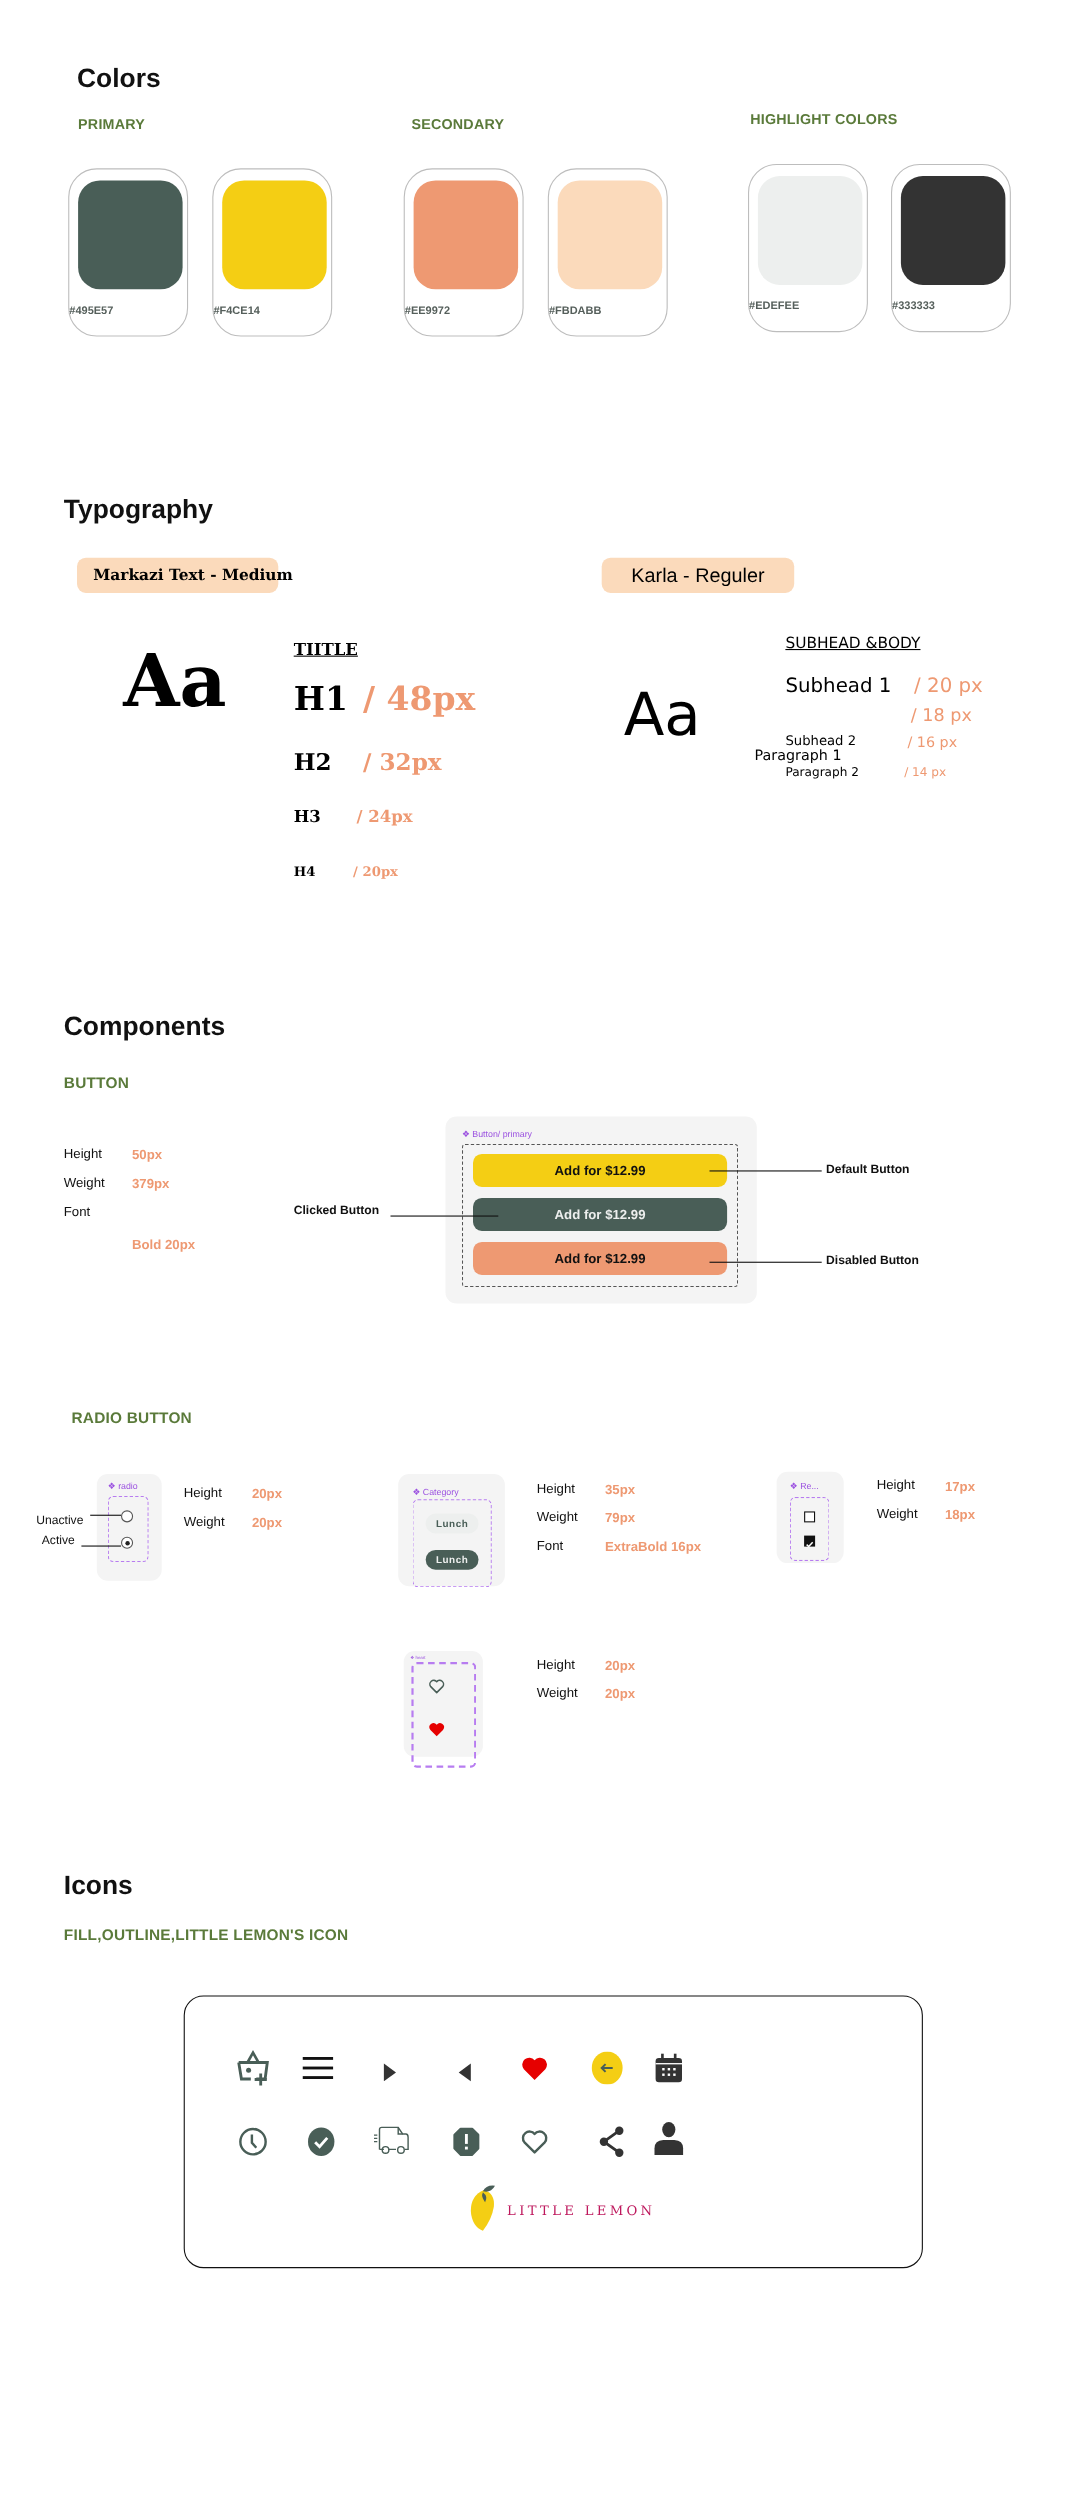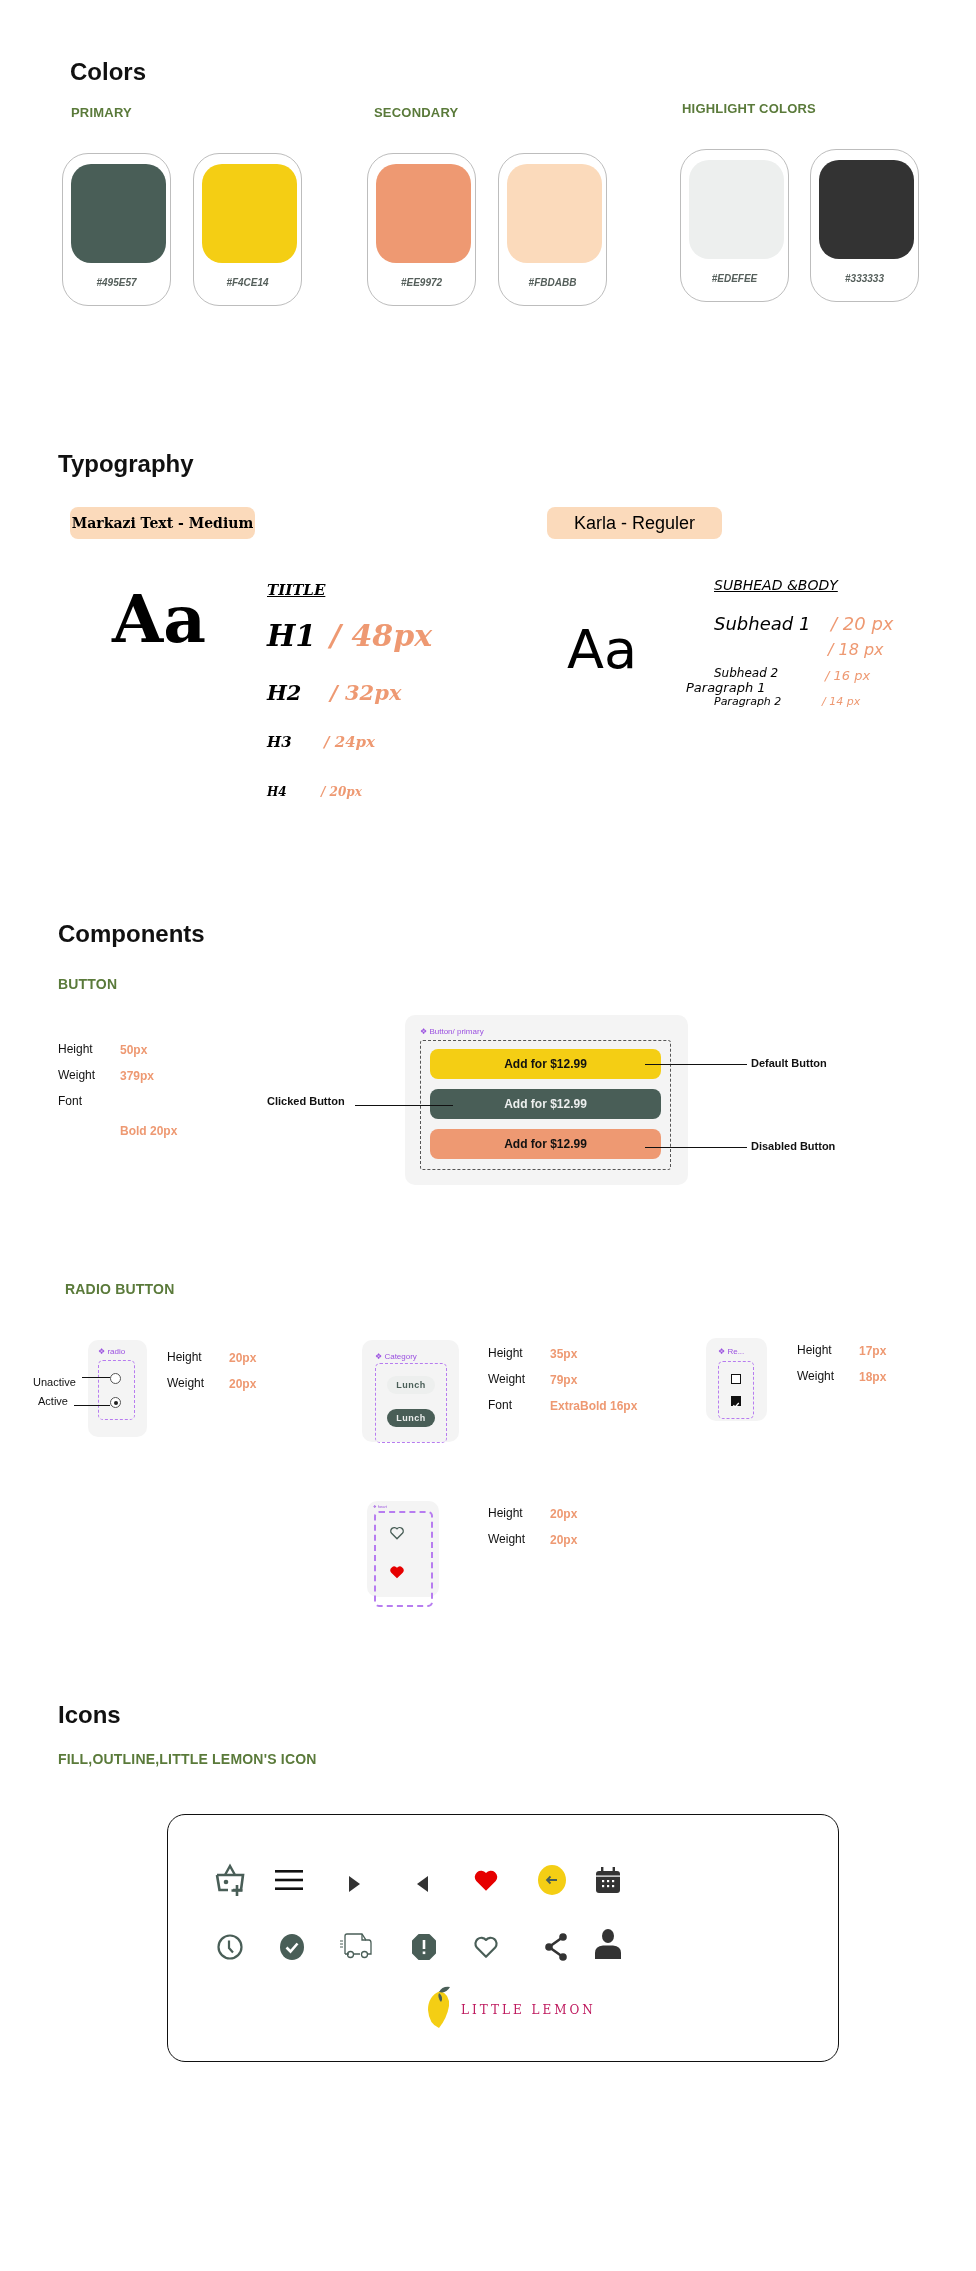--- a/index.html
+++ b/index.html
@@ -5,26 +5,26 @@
   html, body { margin:0; padding:0; background:#ffffff; }
   body { width:976px; height:2271px; position:relative; overflow:hidden;
          font-family:"Liberation Sans", sans-serif; color:#000; }
   .abs { position:absolute; }
   .h-section { font-family:"Liberation Sans", sans-serif; font-weight:700; font-size:24px; color:#111; margin:0; white-space:nowrap; }
   .h-sub { font-family:"Liberation Sans", sans-serif; font-weight:700; font-size:13px; color:#5a7a3a; letter-spacing:0.2px; white-space:nowrap; }
   .h-sub.lg { font-size:14px; }
   
   .ccard { position:absolute; width:109px; height:153px; border:1px solid #bdbdbd; border-radius:26px; background:#fff; box-sizing:border-box; }
   .ccard .sw { position:absolute; left:8px; top:10px; width:95px; height:99px; border-radius:20px; }
-  .ccard .hex { position:absolute; left:0; right:0; top:123px; text-align:center; font-size:10px; font-weight:700; color:#555f5b;font-style:italic; }
+  .ccard .hex { position:absolute; left:0; right:0; top:123px; font-size:10px; font-weight:700; color:#555f5b; }
   
   .pill { position:absolute; background:#fbdabb; border-radius:8px; height:32px; display:flex; align-items:center; justify-content:center; white-space:nowrap; }
   .serif { font-family:"DejaVu Serif", "Liberation Serif", serif; }
   .orange { color:#ee9972; }
-  .tline { position:absolute; white-space:nowrap;font-style:italic; }
+  .tline { position:absolute; white-space:nowrap; }
   
   .spec-l { position:absolute; font-size:12px; color:#111; white-space:nowrap; }
   .spec-v { position:absolute; font-size:12px; font-weight:700; color:#ee9972; white-space:nowrap; }
   .panel { position:absolute; background:#f4f4f4; border-radius:10px; }
   .dash { position:absolute; border:1px dashed #555; border-radius:3px; box-sizing:border-box; }
   .dash.purple { border:1.5px dashed #b77cf0; border-radius:5px; }
   .comp-tag { position:absolute; font-size:8px; color:#9b51e0; white-space:nowrap; }
   .btn { position:absolute; height:30px; border-radius:8px; display:flex; align-items:center; justify-content:center; font-weight:700; font-size:12px; border:none; padding:0; font-family:"Liberation Sans", sans-serif; }
   .callout { position:absolute; font-size:11px; font-weight:700; color:#111; white-space:nowrap; }
   .leader { position:absolute; height:1px; background:#111; }
@@ -65,21 +65,21 @@
   <div class="sw" style="background:#EDEFEE;"></div>
   <div class="hex">#EDEFEE</div>
 </div>
 <div class="ccard" style="left:810px;top:149px;">
   <div class="sw" style="background:#333333;"></div>
   <div class="hex">#333333</div>
 </div>
 
 <h2 class="h-section abs" style="left:58px;top:450px;">Typography</h2>
 
-<div class="pill serif" style="left:70px;top:507px;width:185px;font-size:14px;font-weight:700;">Markazi Text - Medium</div>
+<div class="pill serif" style="left:70px;top:507px;width:155px;font-size:14px;font-weight:700;padding-left:28px;">Markazi Text - Medium</div>
 <div class="abs serif" style="left:112px;top:586px;font-size:66px;font-weight:700;line-height:1;">Aa</div>
 
 <div class="tline serif" style="left:267px;top:581px;font-size:15px;font-weight:700;text-decoration:underline;">TIITLE</div>
 
 <div class="tline serif" style="left:267px;top:618px;font-size:30px;font-weight:700;">H1</div>
 <div class="tline serif orange" style="left:330px;top:618px;font-size:30px;font-weight:700;">/ 48px</div>
 
 <div class="tline serif" style="left:267px;top:680px;font-size:21px;font-weight:700;">H2</div>
 <div class="tline serif orange" style="left:330px;top:680px;font-size:21px;font-weight:700;">/ 32px</div>
 

